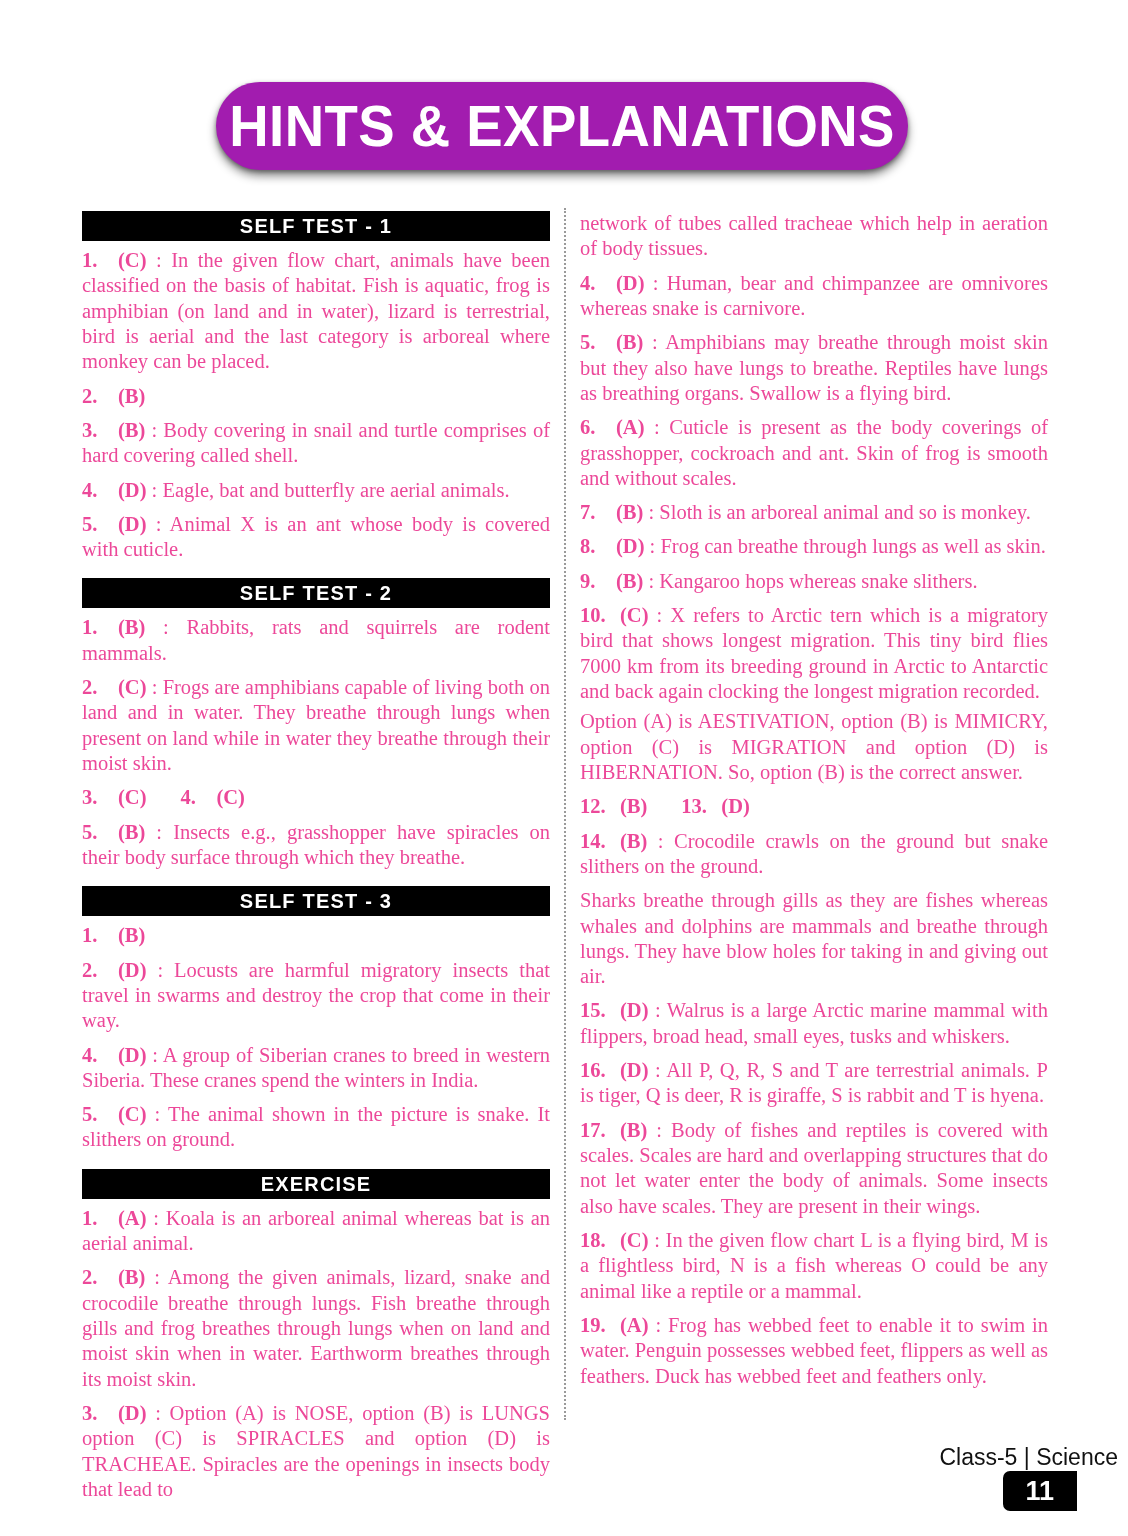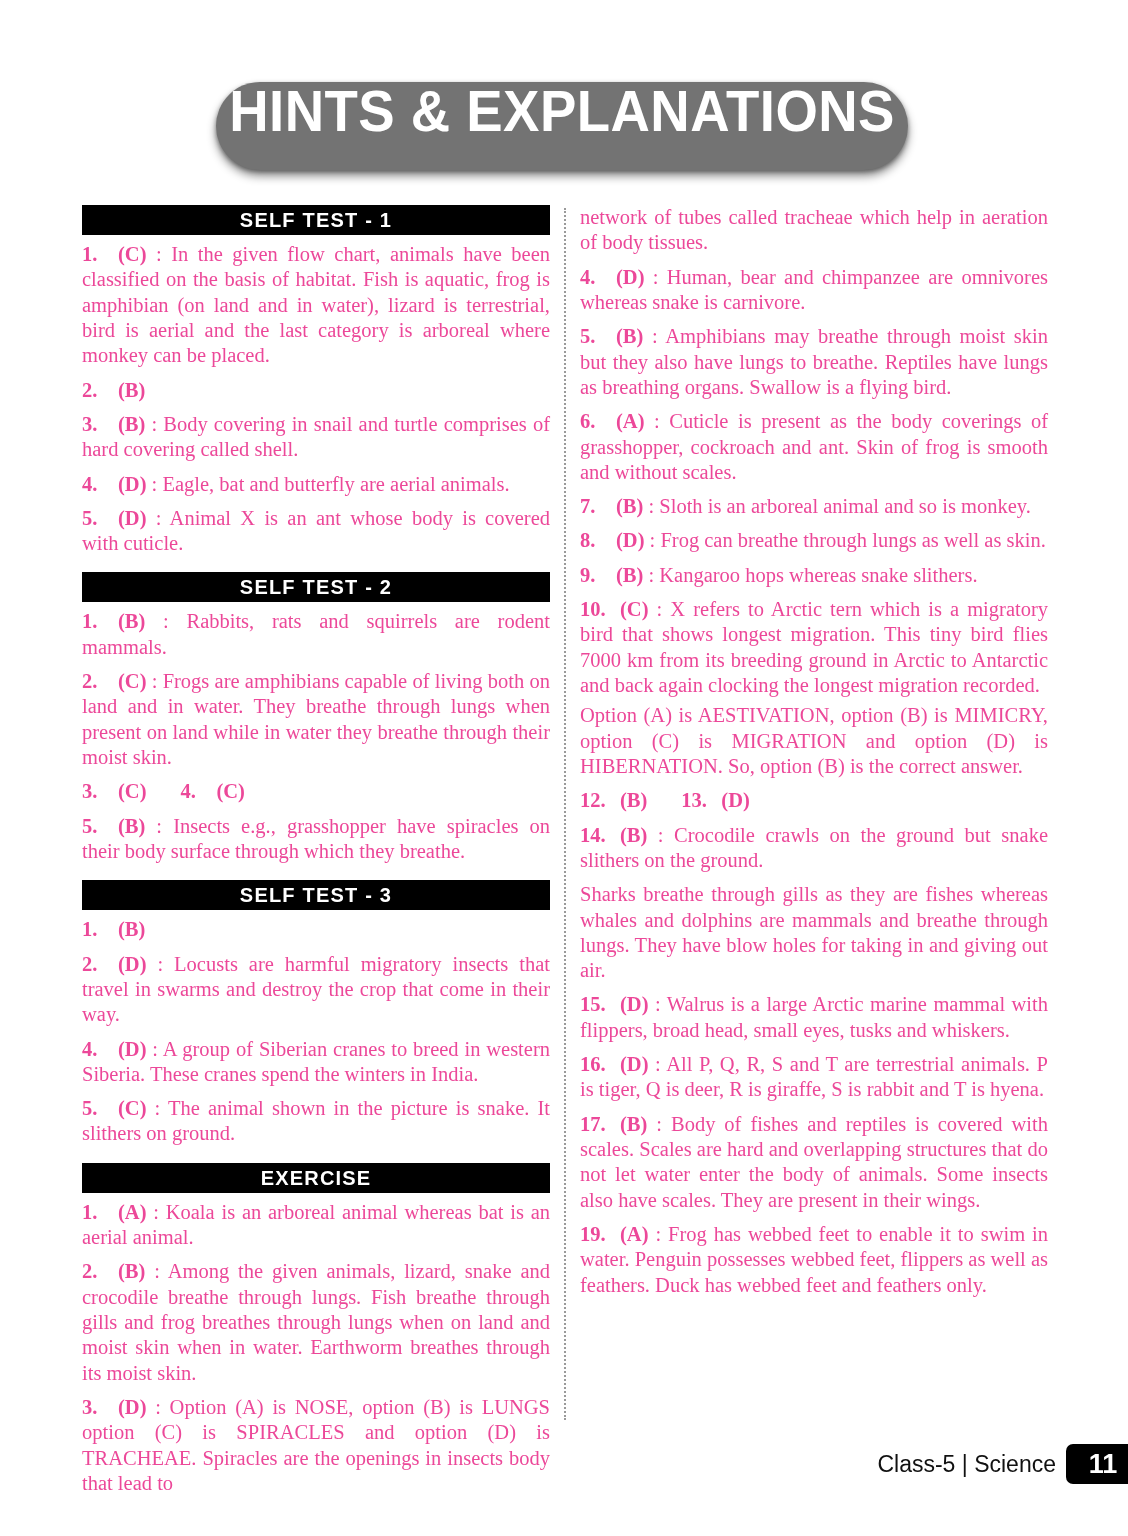--- a/index.html
+++ b/index.html
@@ -21,42 +21,42 @@
   .title-wrap {
     position: absolute;
     left: 216px;
     top: 82px;
     width: 692px;
     height: 88px;
   }
   .title-banner {
     width: 100%;
     height: 100%;
-    background: #737373;
+    background: #a21caf;
     border-radius: 44px;
     box-shadow: 0 6px 10px rgba(0,0,0,0.45), 0 2px 4px rgba(0,0,0,0.35);
     display: flex;
-    align-items: flex-start;
+    align-items: center;
     justify-content: center;
   }
   .title-text {
     color: #ffffff;
     font-family: "Liberation Sans Narrow", "Liberation Sans", sans-serif;
     font-weight: bold;
     font-size: 58px;
     letter-spacing: 0.5px;
     transform: scaleX(0.94);
     white-space: nowrap;
     line-height: 1;
   }
 
   
   .col {
     position: absolute;
-    top: 205px;
+    top: 211px;
     width: 468px;
   }
   .col-left  { left: 82px; }
   .col-right { left: 580px; }
 
   .divider {
     position: absolute;
     left: 564px;
     top: 208px;
     width: 0;
@@ -108,20 +108,21 @@
   .it  { }
   .sp  { display: inline-block; width: 34px; }
 
   
   .footer {
     position: absolute;
     right: 0;
     top: 1444px;
     display: flex;
     align-items: center;
+    flex-direction: column;
   }
   .footer-text {
     font-family: "Liberation Sans", sans-serif;
     font-size: 23px;
     color: #111111;
     padding-right: 10px;
     white-space: nowrap;
   }
   .page-badge {
     background: #000000;
@@ -204,20 +205,21 @@
 
     <p class="item"><span class="num wide">14.</span><span class="opt">(B)</span><span> : </span><span>Crocodile crawls on the ground but snake slithers on the ground.</span></p>
 
     <p class="item">Sharks breathe through gills as they are fishes whereas whales and dolphins are mammals and breathe through lungs. They have blow holes for taking in and giving out air.</p>
 
     <p class="item"><span class="num wide">15.</span><span class="opt">(D)</span><span> : </span><span>Walrus is a large Arctic marine mammal with flippers, broad head, small eyes, tusks and whiskers.</span></p>
     <p class="item"><span class="num wide">16.</span><span class="opt">(D)</span><span> : </span><span>All P, Q, R, S and T are terrestrial animals. P is tiger, Q is deer, R is giraffe, S is rabbit and T is hyena.</span></p>
 
     <p class="item"><span class="num wide">17.</span><span class="opt">(B)</span><span> : </span><span>Body of </span><span class="it">fishes</span><span> and reptiles is covered with scales. Scales are </span><span class="it">hard</span><span> and overlapping structures that do not let water enter the body of animals. Some </span><span class="it">insects</span><span> also have scales. They are present in their wings.</span></p>
 
+    <p class="item"><span class="num wide">18.</span><span class="opt">(C)</span><span> : </span><span>In the given flow chart L is a flying bird, M is a flightless bird, N is a fish whereas O could be any animal like a reptile or a mammal.</span></p>
     <p class="item"><span class="num wide">19.</span><span class="opt">(A)</span><span> : </span><span>Frog has webbed feet to enable it to swim in water. Penguin possesses webbed feet, flippers as well as feathers. Duck has webbed feet and feathers only.</span></p>
   </div>
 
   <div class="footer">
     <span class="footer-text">Class-5 | Science</span>
     <span class="page-badge">11</span>
   </div>
 
 </div>
 

